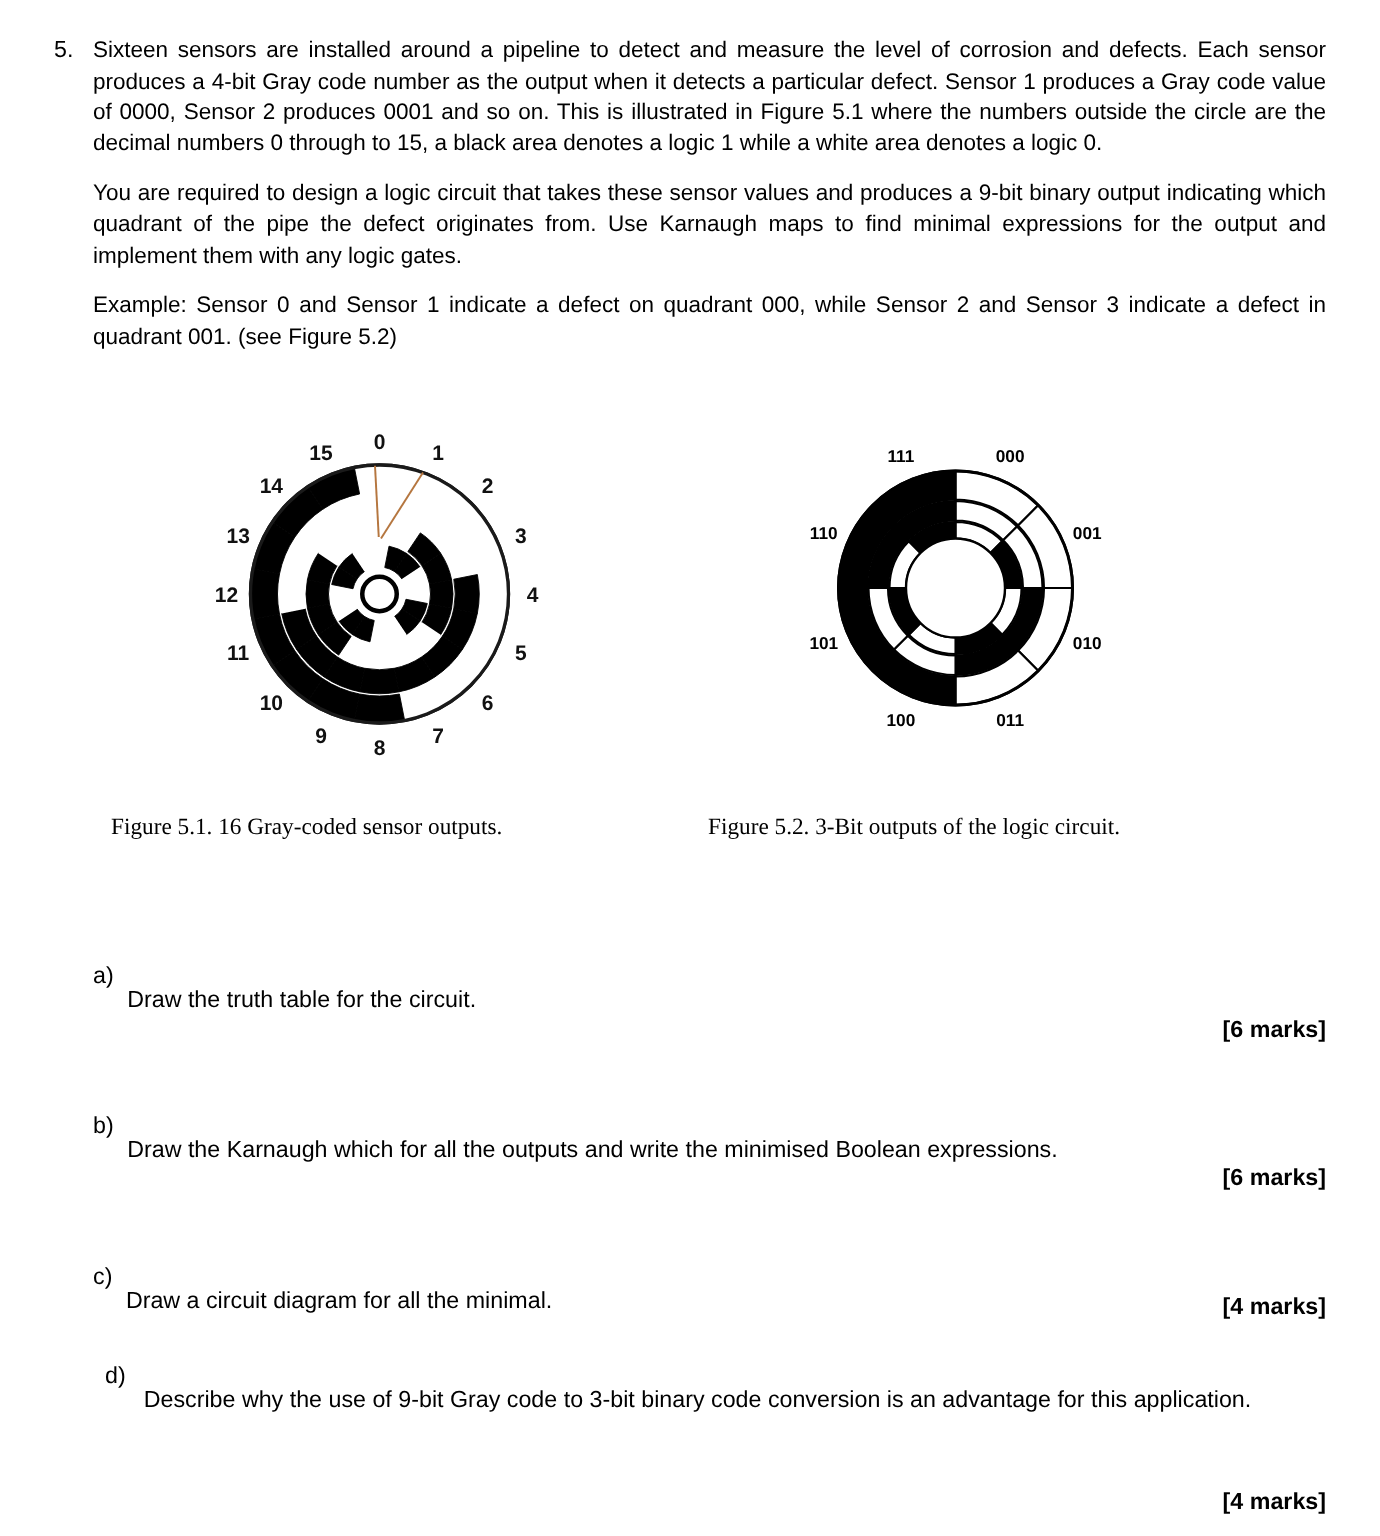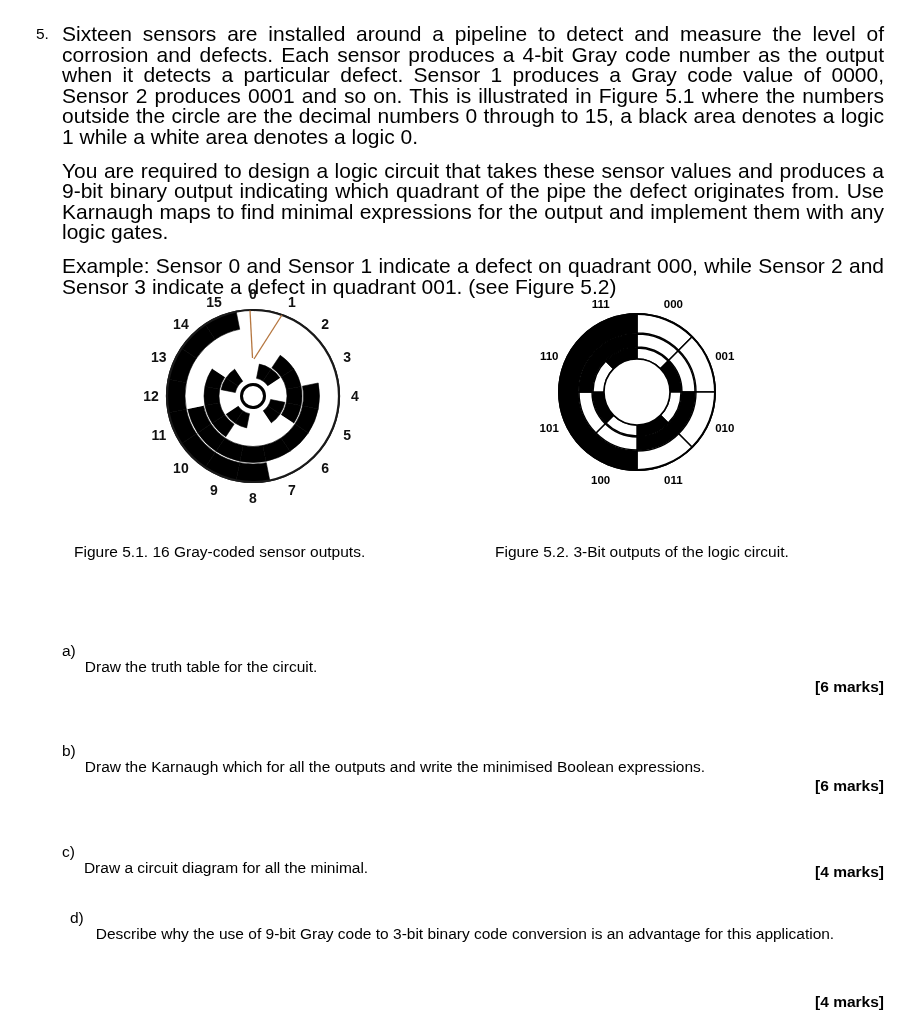--- a/index.html
+++ b/index.html
@@ -37,21 +37,21 @@
     width: 26px;
     flex: 0 0 26px;
     font-size: 15.5px;
     line-height: 20.5px;
     text-align: left;
   }
   .q-body {
     flex: 1 1 auto;
   }
   .para {
-    font-size: 21px;
+    font-size: 15px;
     line-height: 20.6px;
     text-align: justify;
     text-justify: inter-word;
     margin: 0 0 13px 0;
     hyphens: none;
   }
   .para.last { margin-bottom: 4px; }
 
   
   .figures {
@@ -77,23 +77,24 @@
     top: 541px;
     left: 0;
     width: 920px;
     height: 24px;
   }
   .cap {
     position: absolute;
     font-size: 15.5px;
     line-height: 22px;
     white-space: nowrap;
+    font-family: Liberation Serif, serif;
   }
   .cap-1 { left: 74px; top: 0; }
-  .cap-2 { left: 495px; top: 0; }
+  .cap-2 { left: 472px; top: 0; }
 
   
   .subq {
     position: absolute;
     width: 848px;
     left: 36px;
   }
   .subq-line {
     display: flex;
     align-items: flex-start;

